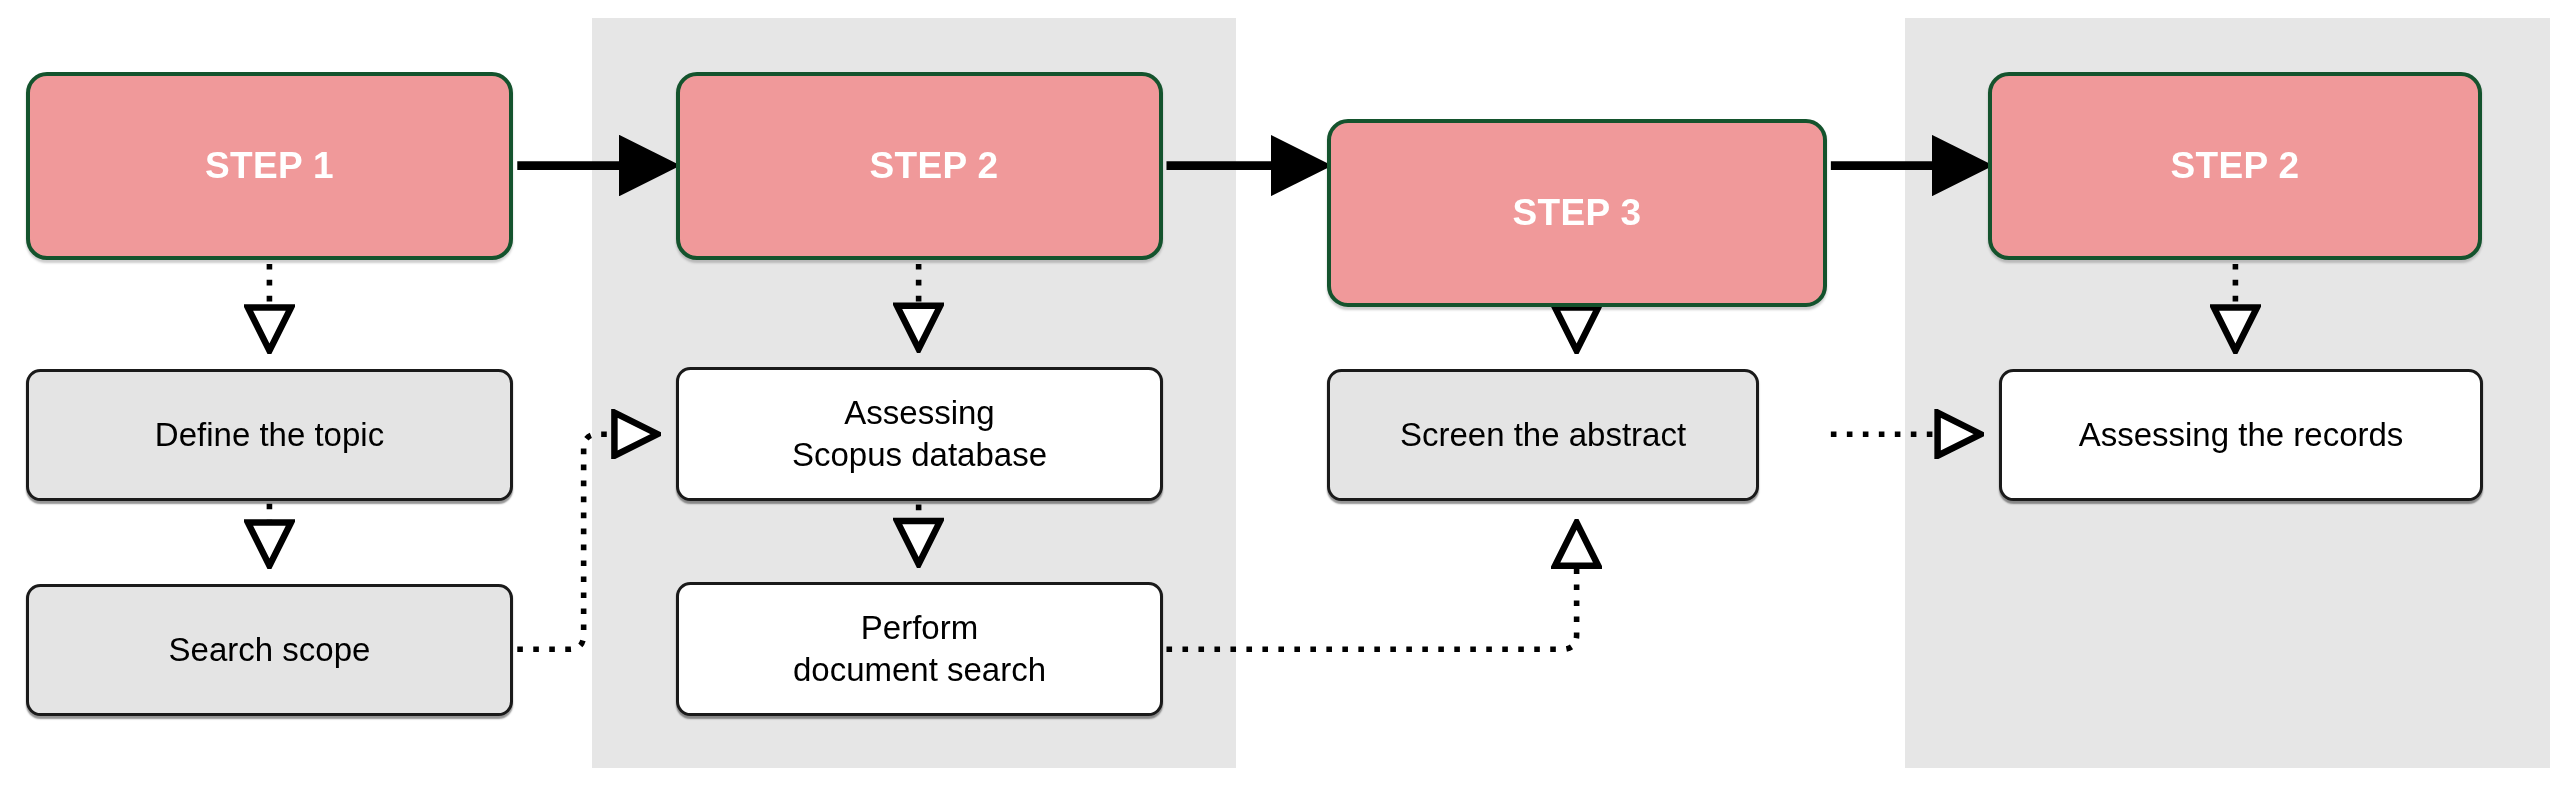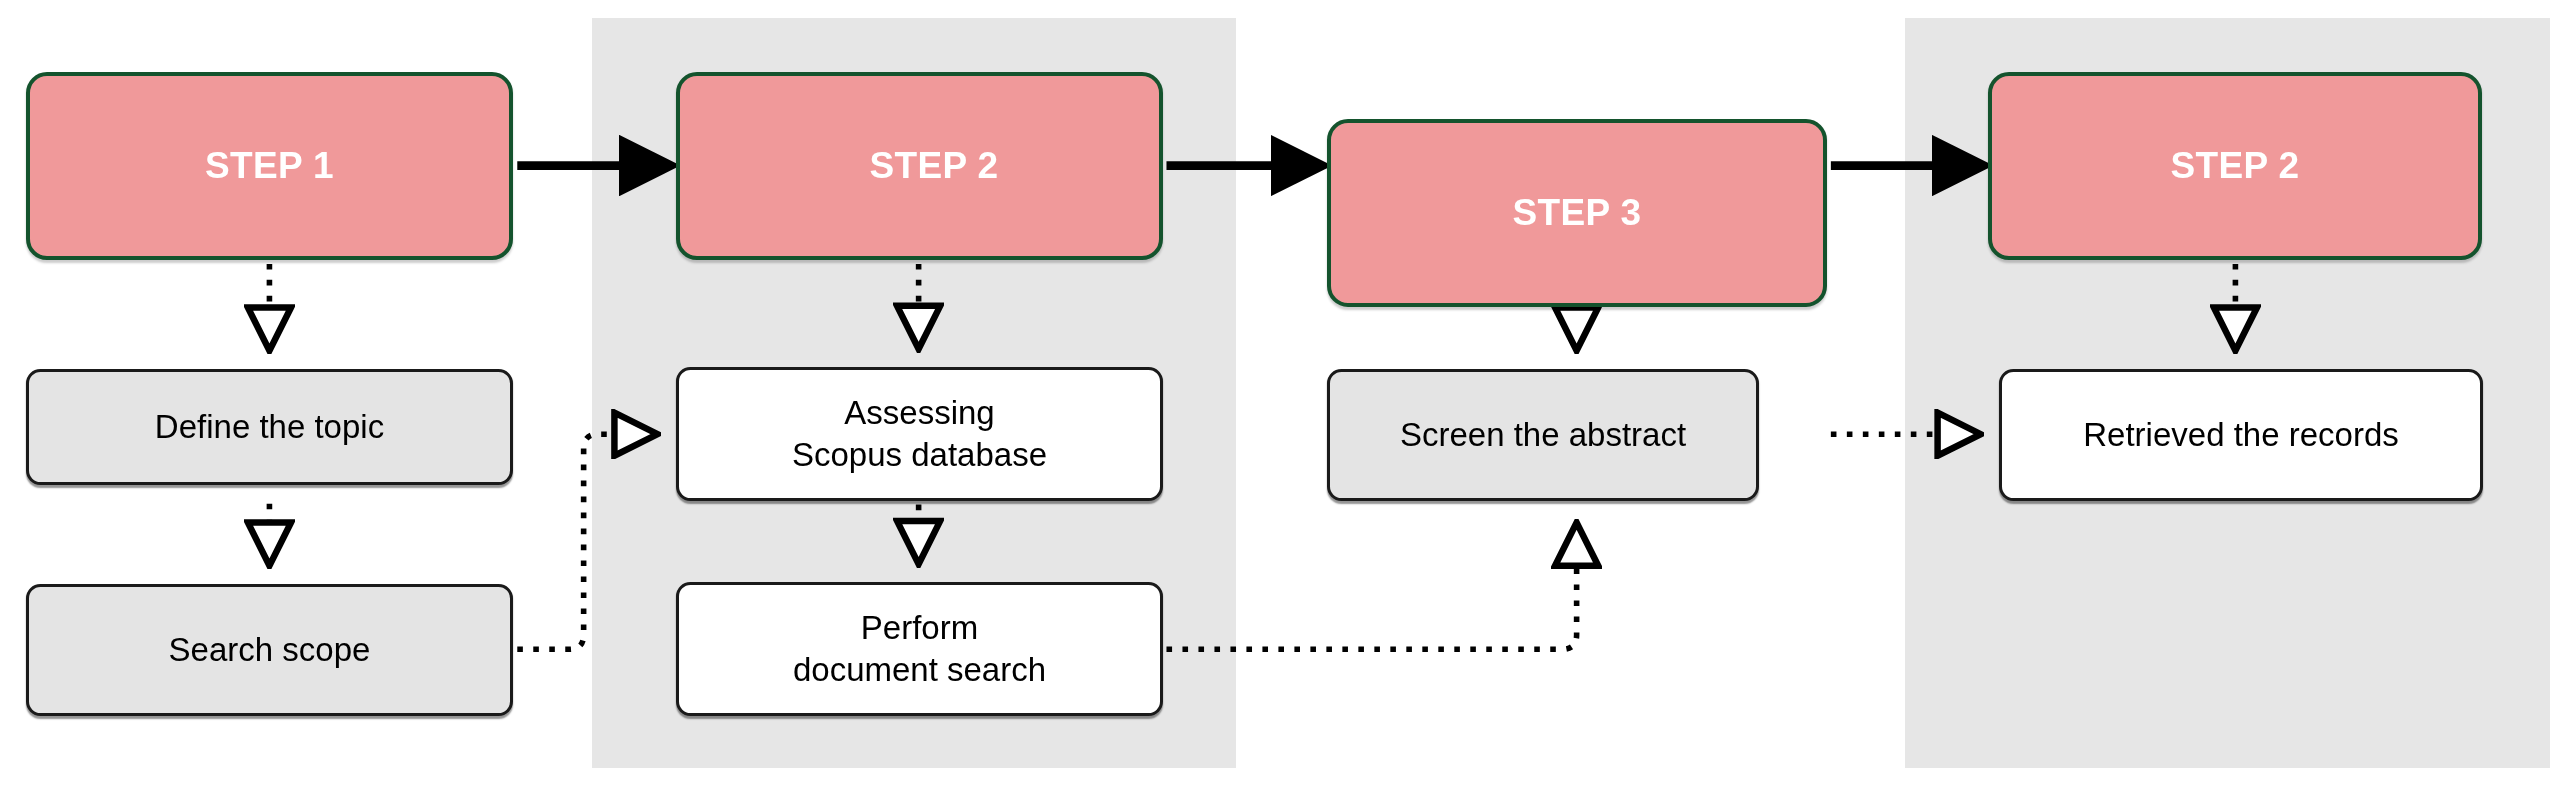--- a/index.html
+++ b/index.html
@@ -135,35 +135,35 @@
   <div class="node step-node" style="left:676px; top:72px; width:487px; height:188px;padding-left:29px;">
     <span class="node-label">STEP 2</span>
   </div>
   <div class="node step-node" style="left:1327px; top:72px; width:500px; height:188px;margin-top:47px;">
     <span class="node-label">STEP 3</span>
   </div>
   <div class="node step-node" style="left:1988px; top:72px; width:494px; height:188px;">
     <span class="node-label">STEP 2</span>
   </div>
 
-  <div class="node gray-node" style="left:26px; top:369px; width:487px; height:116px;">
+  <div class="node gray-node" style="left:26px; top:369px; width:487px; height:132px;">
     <span class="node-label">Define the topic</span>
   </div>
   <div class="node gray-node" style="left:26px; top:584px; width:487px; height:132px;">
     <span class="node-label">Search scope</span>
   </div>
   <div class="node white-node" style="left:676px; top:367px; width:487px; height:134px;">
     <span class="node-label">Assessing
 Scopus database</span>
   </div>
   <div class="node white-node" style="left:676px; top:582px; width:487px; height:134px;">
     <span class="node-label">Perform
 document search</span>
   </div>
   <div class="node gray-node" style="left:1327px; top:369px; width:432px; height:132px;">
     <span class="node-label">Screen the abstract</span>
   </div>
   <div class="node white-node" style="left:1999px; top:369px; width:484px; height:132px;">
-    <span class="node-label">Retrieved the records</span>
+    <span class="node-label">Assessing the records</span>
   </div>
 
 </div>
 
 
 </body></html>

